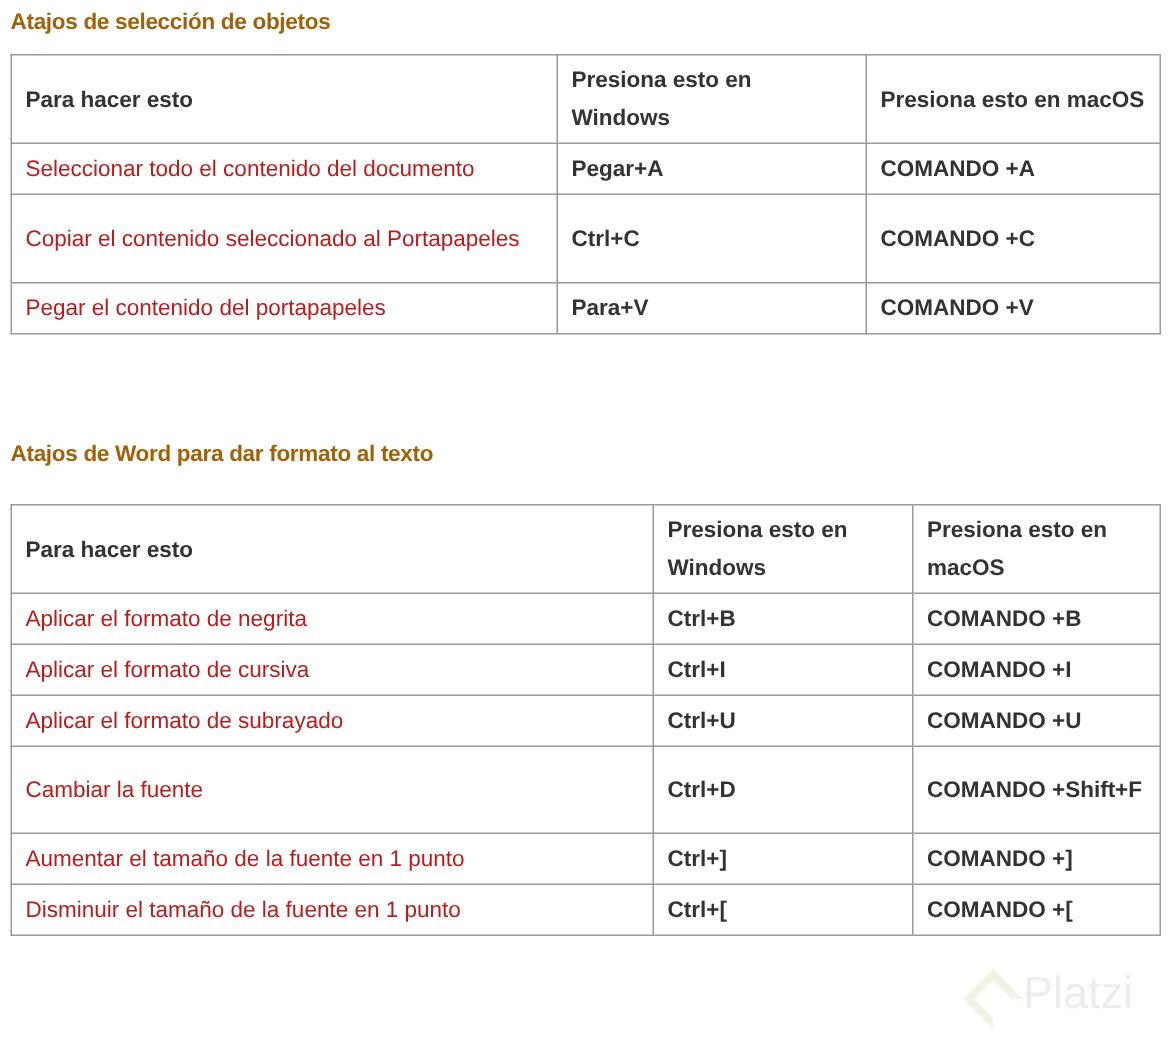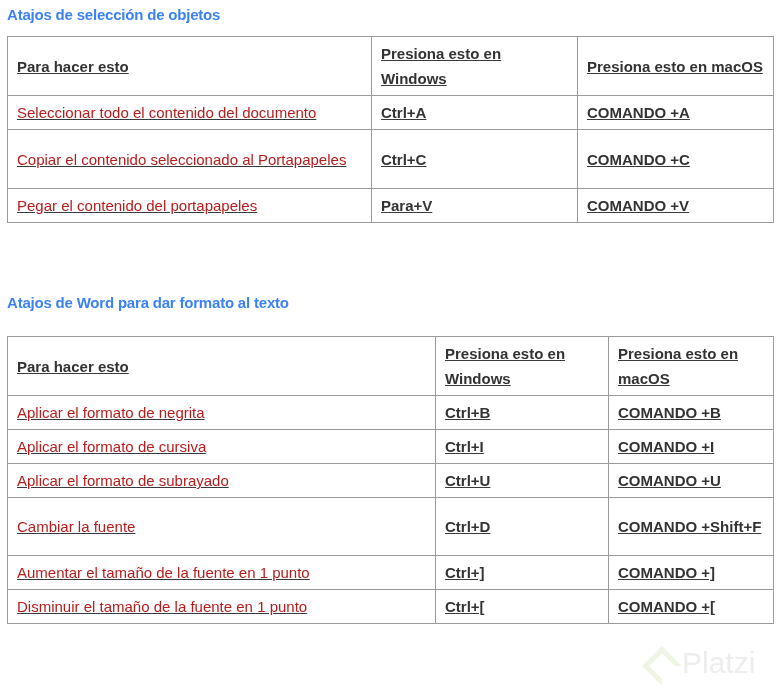--- a/index.html
+++ b/index.html
@@ -1,19 +1,19 @@
 <!DOCTYPE html>
 <html><head>
 <meta charset="utf-8">
 <style>
   html, body { margin:0; padding:0; background:#ffffff; }
   body { width:780px; height:697px; position:relative; overflow:hidden;
          font-family:"Liberation Sans", sans-serif; color:#3a3a3a; }
-  .title { position:absolute; left:7px; font-size:15px; font-weight:bold; color:#3b82f6; letter-spacing:-0.2px; }
-  table { position:absolute; left:7px; border-collapse:collapse; width:766px; table-layout:fixed;text-decoration:underline; }
+  .title { position:absolute; left:7px; font-size:15px; font-weight:bold; color:#a16207; letter-spacing:-0.2px; }
+  table { position:absolute; left:7px; border-collapse:collapse; width:766px; table-layout:fixed; }
   td, th { border:1px solid #9a9a9a; padding:0 10px 0 9px; font-size:15px; line-height:25px; text-align:left; vertical-align:middle; color:#b91c1c; }
   th { font-weight:bold; color:#333; }
   td.k { font-weight:bold; color:#333; }
   .watermark { position:absolute; left:640px; top:646px; font-size:30px; color:#ededed; font-family:"Liberation Sans", sans-serif; }
   .wm-icon { position:absolute; left:648px; top:652px; width:18px; height:18px; border:5px solid #eef5e4; transform:rotate(45deg); border-right-color:transparent; }
 </style>
 </head>
 <body>
 
 <div class="title" style="top:6px">Atajos de selección de objetos</div>
@@ -24,21 +24,21 @@
       <col style="width:196px">
     </colgroup>
   <tbody>
       <tr style="height:59px">
     <th>Para hacer esto</th>
     <th>Presiona esto en Windows</th>
     <th>Presiona esto en macOS</th>
   </tr>
   <tr style="height:34px">
     <td>Seleccionar todo el contenido del documento</td>
-    <td class="k">Ctrl+A</td>
+    <td class="k">Pegar+A</td>
     <td class="k">COMANDO +A</td>
   </tr>
   <tr style="height:59px">
     <td>Copiar el contenido seleccionado al Portapapeles</td>
     <td class="k">Ctrl+C</td>
     <td class="k">COMANDO +C</td>
   </tr>
   <tr style="height:34px">
     <td>Pegar el contenido del portapapeles</td>
     <td class="k">Para+V</td>

